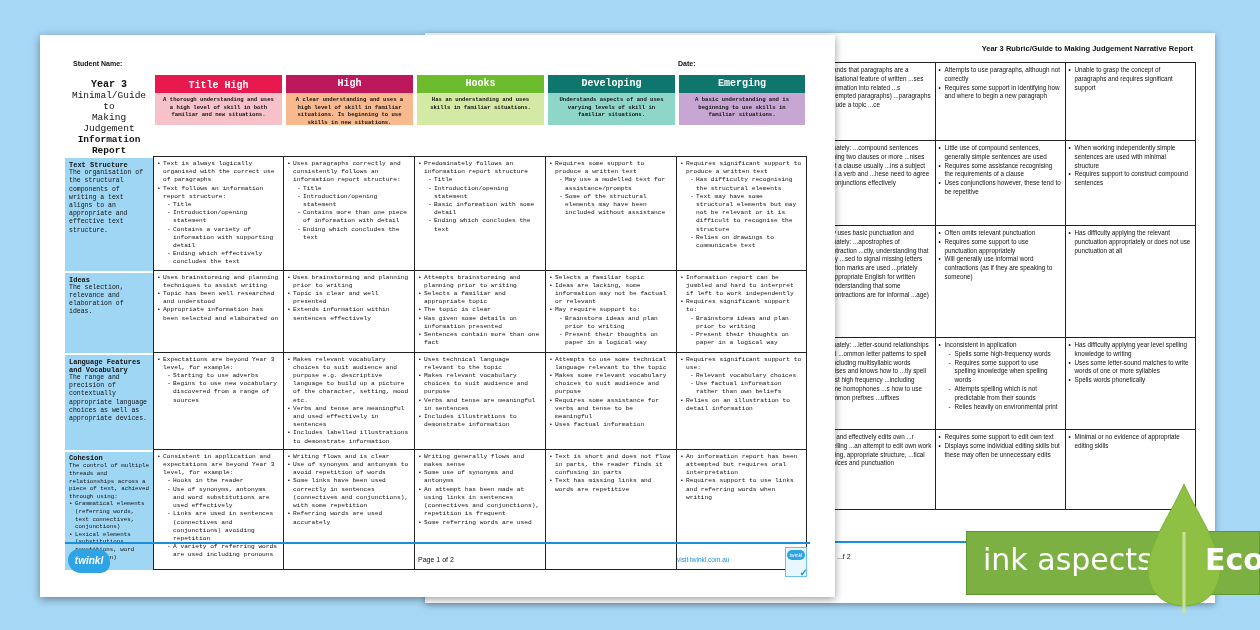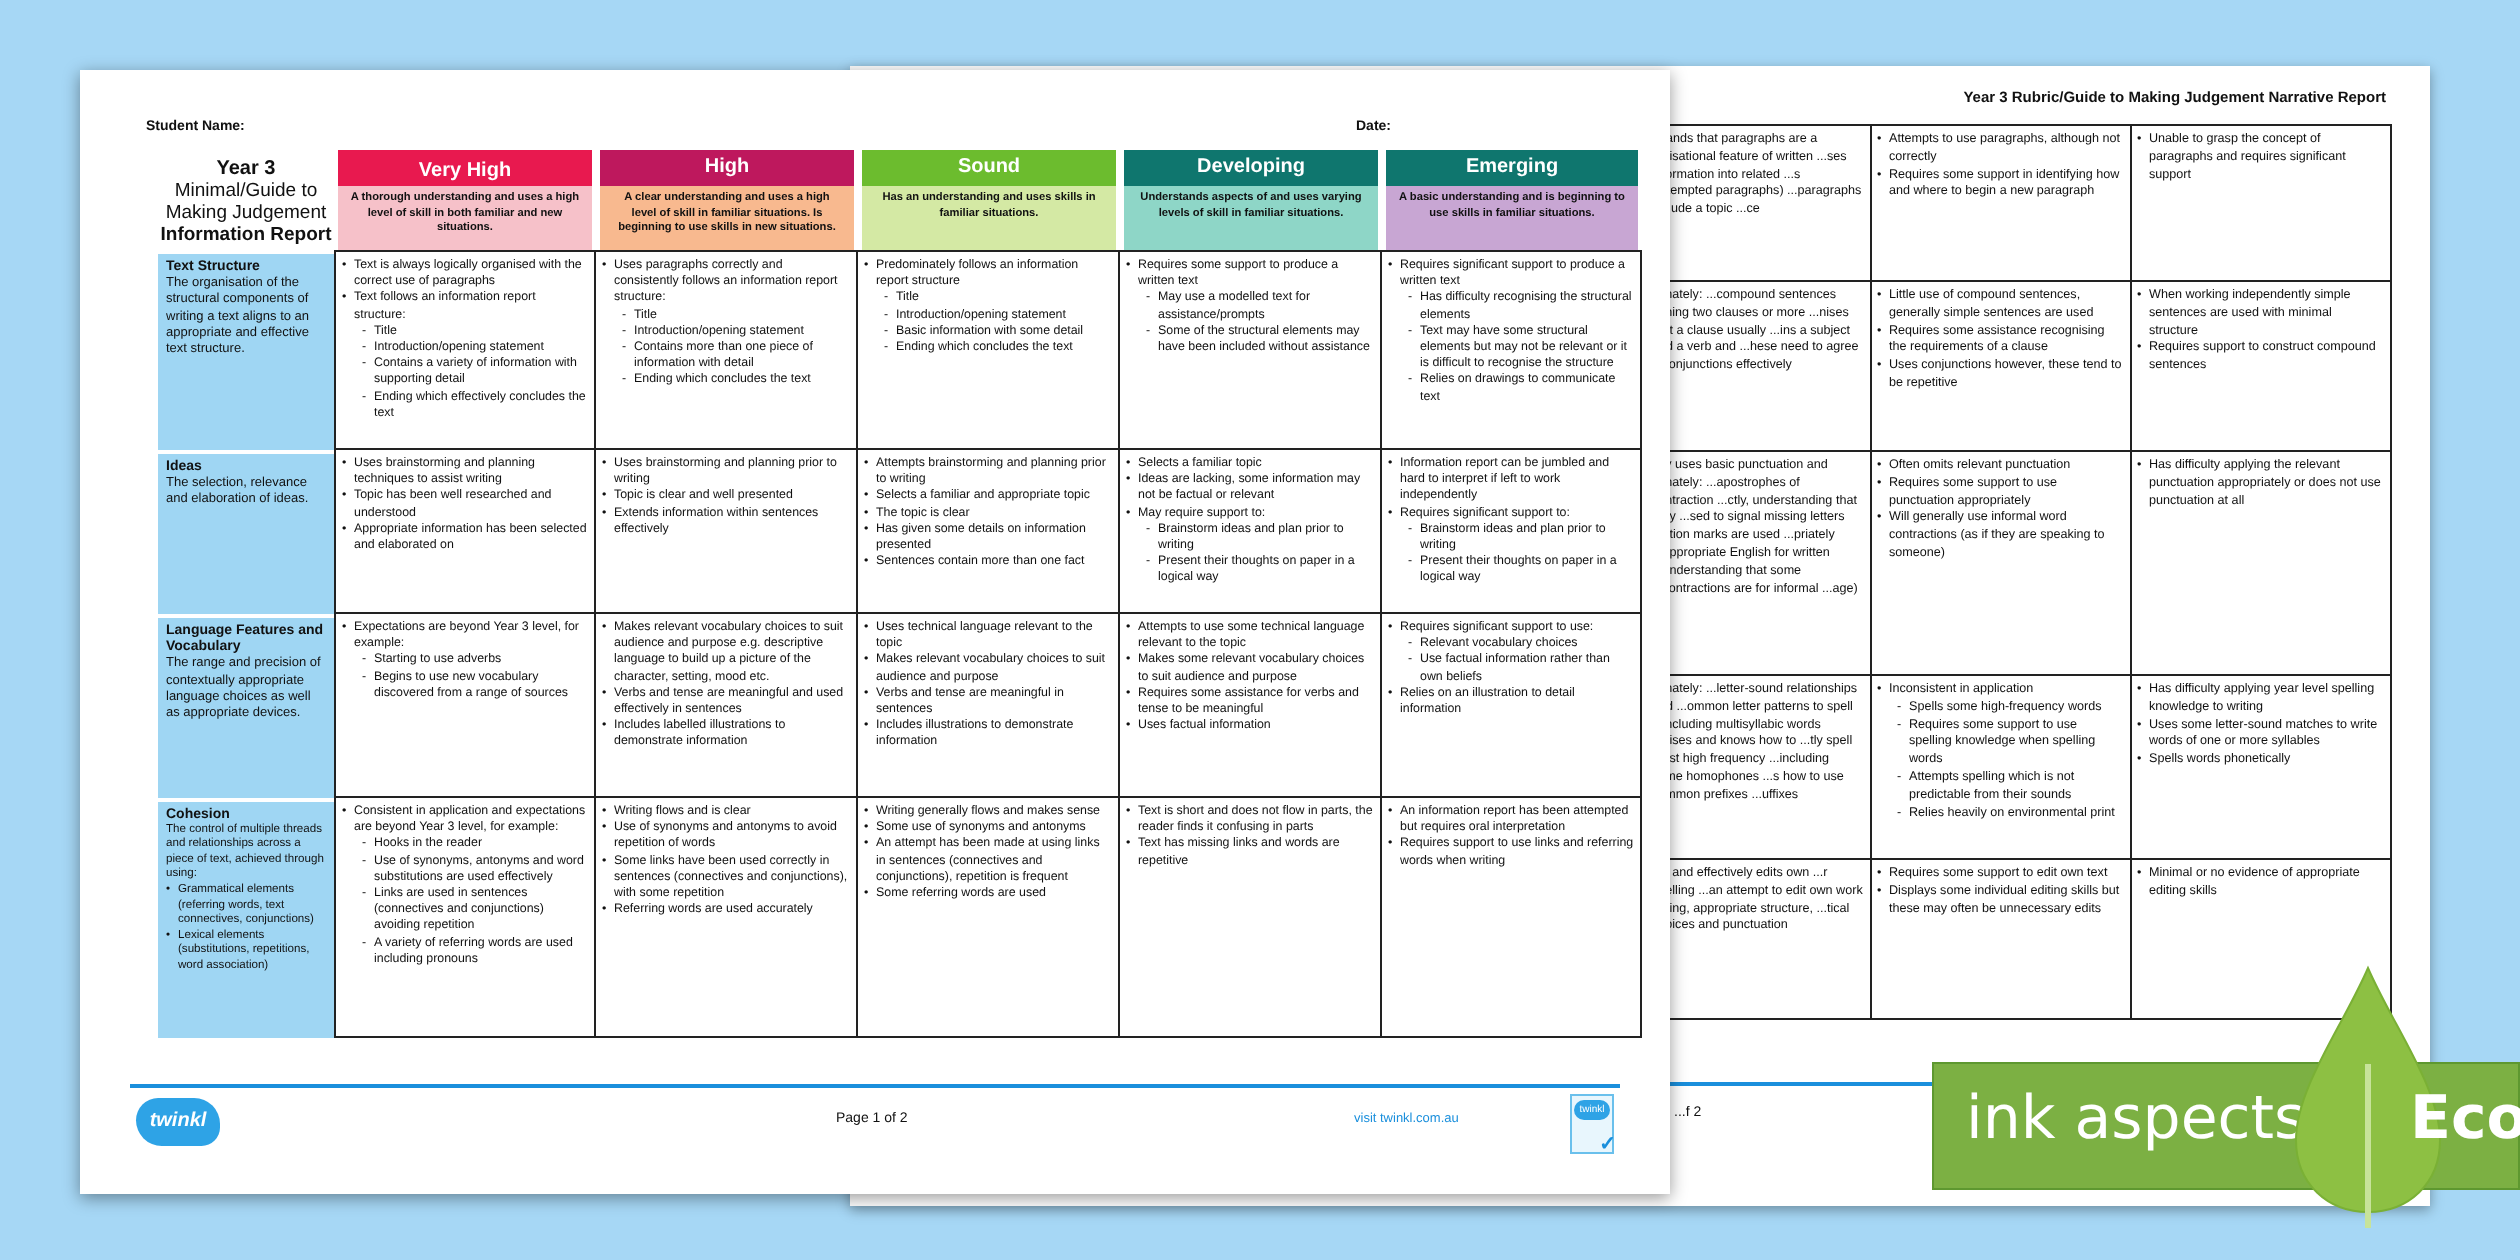--- a/index.html
+++ b/index.html
@@ -13,21 +13,21 @@
   .page2-table td { border: 1.2px solid #222; vertical-align: top; font-size: 6.3px; line-height: 8.8px; padding: 3px 3px; }
   .page2-table td.partial { border-left: none; }
   .page2-footer-line { position: absolute; left: 400px; top: 508px; width: 370px; height: 2px; background: #1a8fdc; }
   .page2-pageno { position: absolute; left: 412px; top: 520px; font-size: 7px; }
 
   
   .page1 { position: absolute; left: 40px; top: 35px; width: 795px; height: 562px; background: #fff; box-shadow: 0 2px 8px rgba(0,0,0,0.4); }
   .student-label { position: absolute; left: 33px; top: 25px; font-size: 7px; font-weight: bold; }
   .date-label { position: absolute; left: 638px; top: 25px; font-size: 7px; font-weight: bold; }
 
-  .rubric { position: absolute; left: 39px; top: 40px; width: 742px; border-collapse: separate; border-spacing: 0; table-layout: fixed; }
+  .rubric { position: absolute; left: 25px; top: 40px; width: 742px; border-collapse: separate; border-spacing: 0; table-layout: fixed; font-family: Liberation Mono, monospace; }
   .rubric td, .rubric th { vertical-align: top; }
   .title-cell { text-align: center; font-size: 9.5px; line-height: 11px; padding-top: 4px; font-weight: normal; }
   .title-cell .y { font-weight: bold; font-size: 10px; }
   .title-cell .ir { font-weight: bold; }
   .lvl-head { padding: 0 2px 0 2px; }
   .lvl-name { color: #fff; font-weight: bold; font-size: 10px; text-align: center; height: 18px; line-height: 18px; }
   .lvl-desc { font-size: 5.6px; line-height: 7.5px; text-align: center; height: 32px; padding: 3px 6px; }
 
   .crit-cell { background: #9fd6f3; font-size: 6.5px; line-height: 8.2px; padding: 3px 4px; border-top: 2px solid #fff; }
   .crit-cell b { font-weight: bold; display: block; font-size: 7px; }
@@ -168,29 +168,29 @@
     </colgroup>
     <tbody>
         <tr>
       <th class="title-cell">
         <div class="y">Year 3</div>
         <div>Minimal/Guide to</div>
         <div>Making Judgement</div>
         <div class="ir">Information Report</div>
       </th>
       <th class="lvl-head">
-        <div class="lvl-name" style="background:#e8194f;border:2px solid #e8194f">Very High</div>
+        <div class="lvl-name" style="background:#e8194f;border:2px solid #e8194f">Title High</div>
         <div class="lvl-desc" style="background:#f6c1c9">A thorough understanding and uses a high level of skill in both familiar and new situations.</div>
       </th>
       <th class="lvl-head">
         <div class="lvl-name" style="background:#be185d">High</div>
         <div class="lvl-desc" style="background:#f8b98f">A clear understanding and uses a high level of skill in familiar situations. Is beginning to use skills in new situations.</div>
       </th>
       <th class="lvl-head">
-        <div class="lvl-name" style="background:#6cbc2e">Sound</div>
+        <div class="lvl-name" style="background:#6cbc2e">Hooks</div>
         <div class="lvl-desc" style="background:#d4e9a4">Has an understanding and uses skills in familiar situations.</div>
       </th>
       <th class="lvl-head">
         <div class="lvl-name" style="background:#0f766e">Developing</div>
         <div class="lvl-desc" style="background:#8ed6c7">Understands aspects of and uses varying levels of skill in familiar situations.</div>
       </th>
       <th class="lvl-head">
         <div class="lvl-name" style="background:#0f766e">Emerging</div>
         <div class="lvl-desc" style="background:#c8a6d3">A basic understanding and is beginning to use skills in familiar situations.</div>
       </th>

